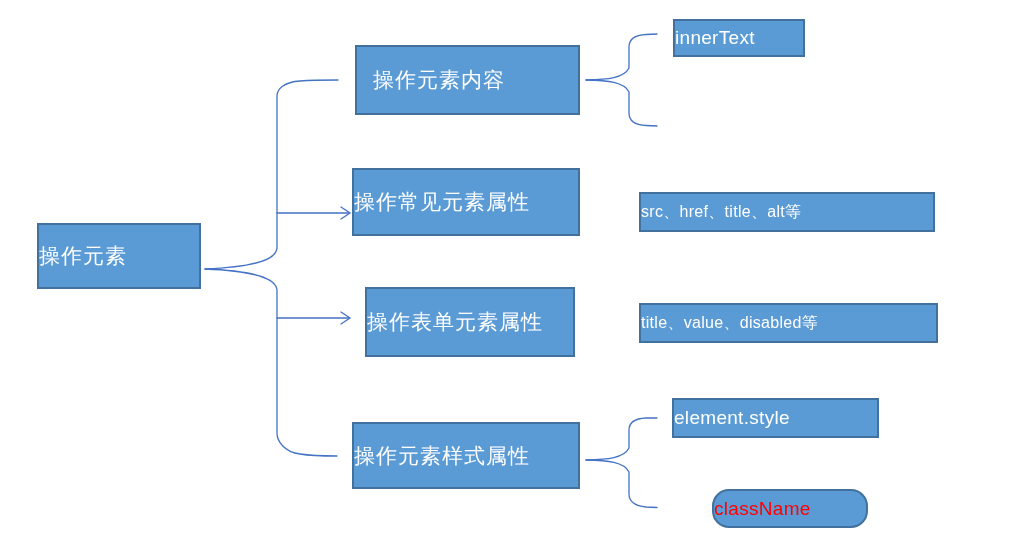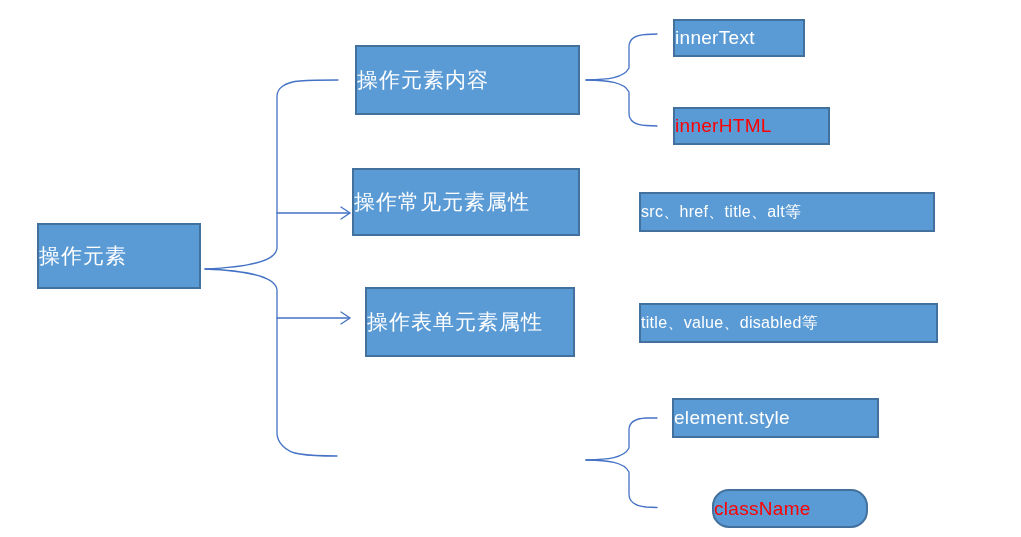--- a/index.html
+++ b/index.html
@@ -61,35 +61,35 @@
 
       <path d="M 586 460 C 608 459.5, 624 458, 629 448 L 629 430 C 629 422, 636 418.5, 646 418 L 657 418"></path>
       <path d="M 586 460 C 608 460.5, 624 462, 629 472 L 629 494 C 629 502, 636 506, 646 507 L 657 507.5"></path>
     </g>
   </svg>
 
   <div class="node cn" style="left:37px; top:223px; width:164px; height:66px;">
     <span>操作元素</span>
   </div>
 
-  <div class="node cn" style="left:355px; top:45px; width:225px; height:70px;">
+  <div class="node cn" style="left:355px; top:45px; width:225px; height:70px;padding-left:16px;">
     <span>操作元素内容</span>
   </div>
   <div class="node cn" style="left:352px; top:168px; width:228px; height:68px;">
     <span>操作常见元素属性</span>
   </div>
   <div class="node cn" style="left:365px; top:287px; width:210px; height:70px;">
     <span>操作表单元素属性</span>
   </div>
+  <div class="node cn" style="left:352px; top:422px; width:228px; height:67px;">
+    <span>操作元素样式属性</span>
+  </div>
 
   <div class="node en" style="left:673px; top:19px; width:132px; height:38px;">
     <span>innerText</span>
-  </div>
-  <div class="node en text-red" style="left:673px; top:107px; width:157px; height:38px;">
-    <span>innerHTML</span>
   </div>
   <div class="node mix" style="left:628px; top:192px; width:296px; height:40px;">
     <span>src、href、title、alt等</span>
   </div>
   <div class="node mix" style="left:628px; top:303px; width:299px; height:40px;">
     <span>title、value、disabled等</span>
   </div>
   <div class="node en" style="left:672px; top:398px; width:207px; height:40px;">
     <span>element.style</span>
   </div>

